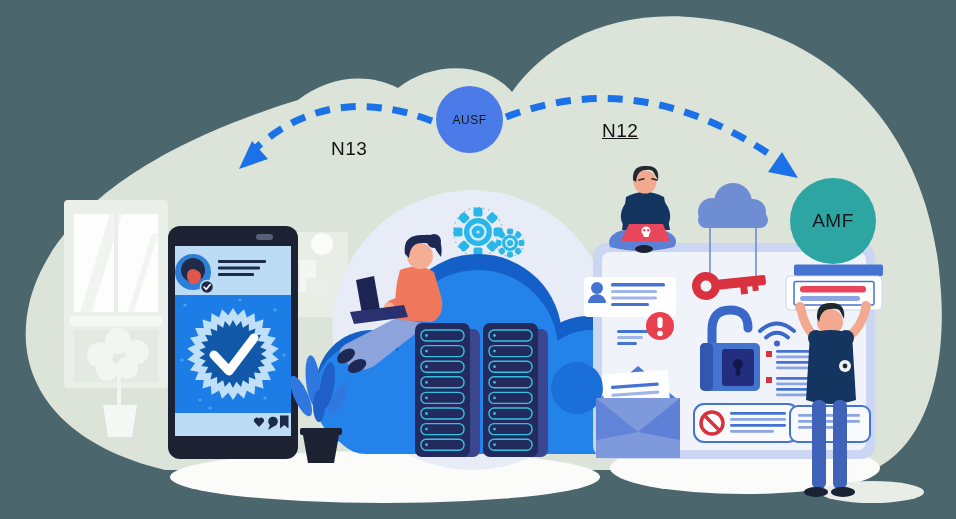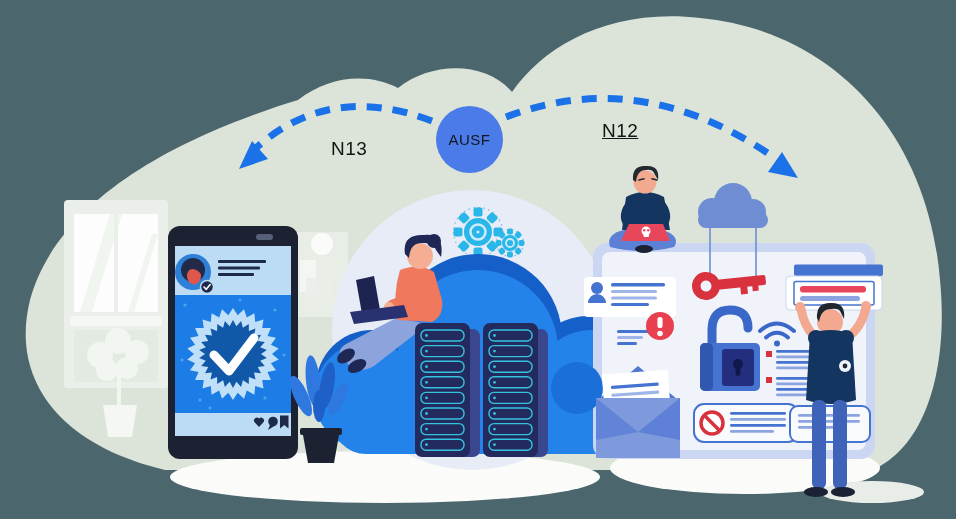--- a/index.html
+++ b/index.html
@@ -2,21 +2,21 @@
 <html><head>
 <meta charset="utf-8">
 <style>
   html,body{margin:0;padding:0;background:#4C666E;}
   .stage{position:relative;width:956px;height:519px;overflow:hidden;background:#4C666E;
          font-family:"Liberation Sans",sans-serif;}
   .stage svg.art{position:absolute;left:0;top:0;}
   .node{position:absolute;border-radius:50%;display:flex;align-items:center;justify-content:center;
         font-weight:500;color:#12171c;letter-spacing:.5px;}
   .node-udm{left:156px;top:163px;width:88px;height:88px;background:#49C3E8;font-size:21px;}
-  .node-ausf{left:436px;top:106px;width:67px;height:67px;background:#4A7BE8;font-size:15px;}
+  .node-ausf{left:436px;top:86px;width:67px;height:67px;background:#4A7BE8;font-size:12px;}
   .node-amf{left:790px;top:178px;width:86px;height:86px;background:#2CA5A3;font-size:19px;}
   .edge-label{position:absolute;font-size:19px;font-weight:500;color:#141414;letter-spacing:.5px;}
   .lbl-n13{left:331px;top:138px;}
   .lbl-n12{left:602px;top:120px;text-decoration:underline;}
 </style>
 </head>
 <body>
 
 <div class="stage">
 
@@ -378,16 +378,19 @@
   </g>
   <g>
     <path d="M506 117 Q640 66 772 156" stroke="#1B72E8" stroke-width="7" fill="none" stroke-dasharray="15 11"></path>
     <polygon points="798,178 768,172 782,152" fill="#1B72E8"></polygon>
   </g>
 </svg>
 
   <div class="node node-ausf">
     <span>AUSF</span>
   </div>
+  <div class="node node-amf">
+    <span>AMF</span>
+  </div>
 
   <span class="edge-label lbl-n13">N13</span>
   <span class="edge-label lbl-n12">N12</span>
 </div>
 
 </body></html>

